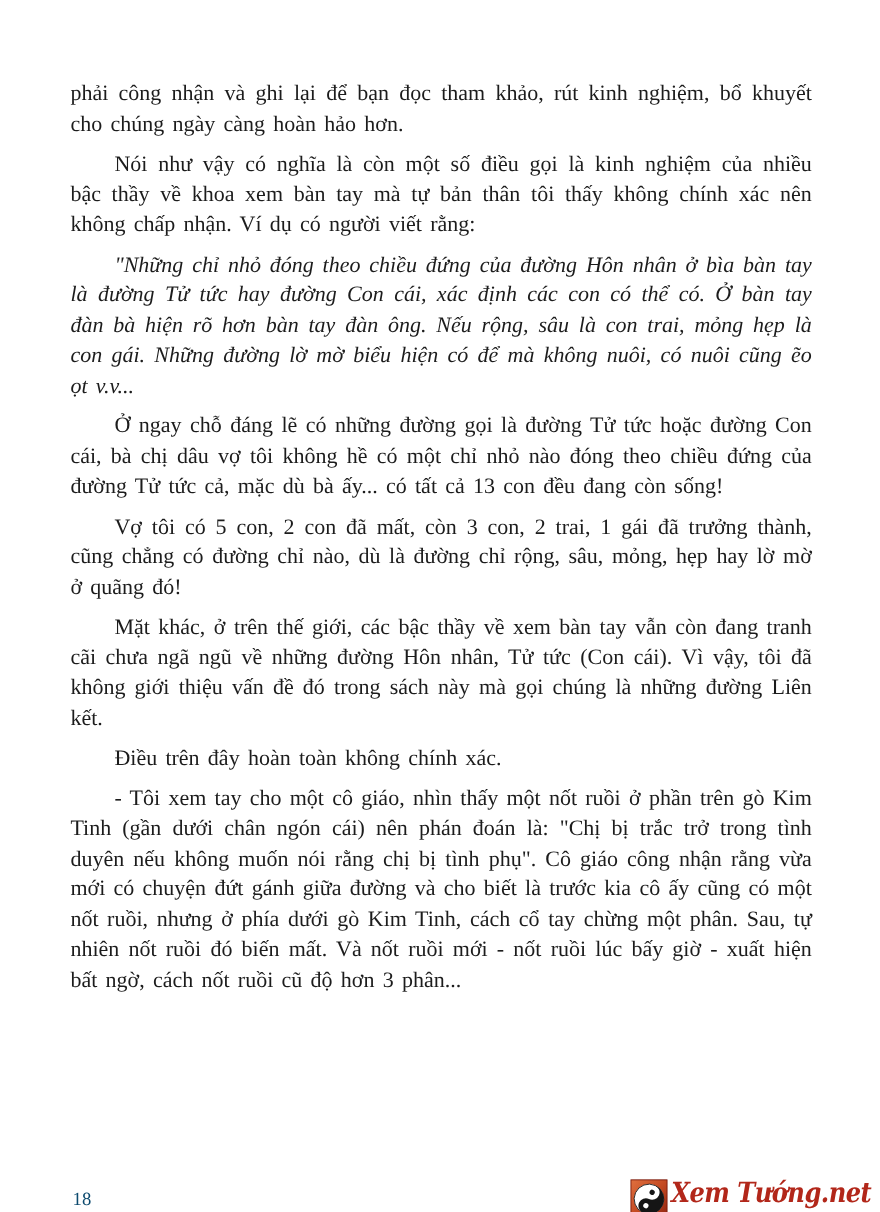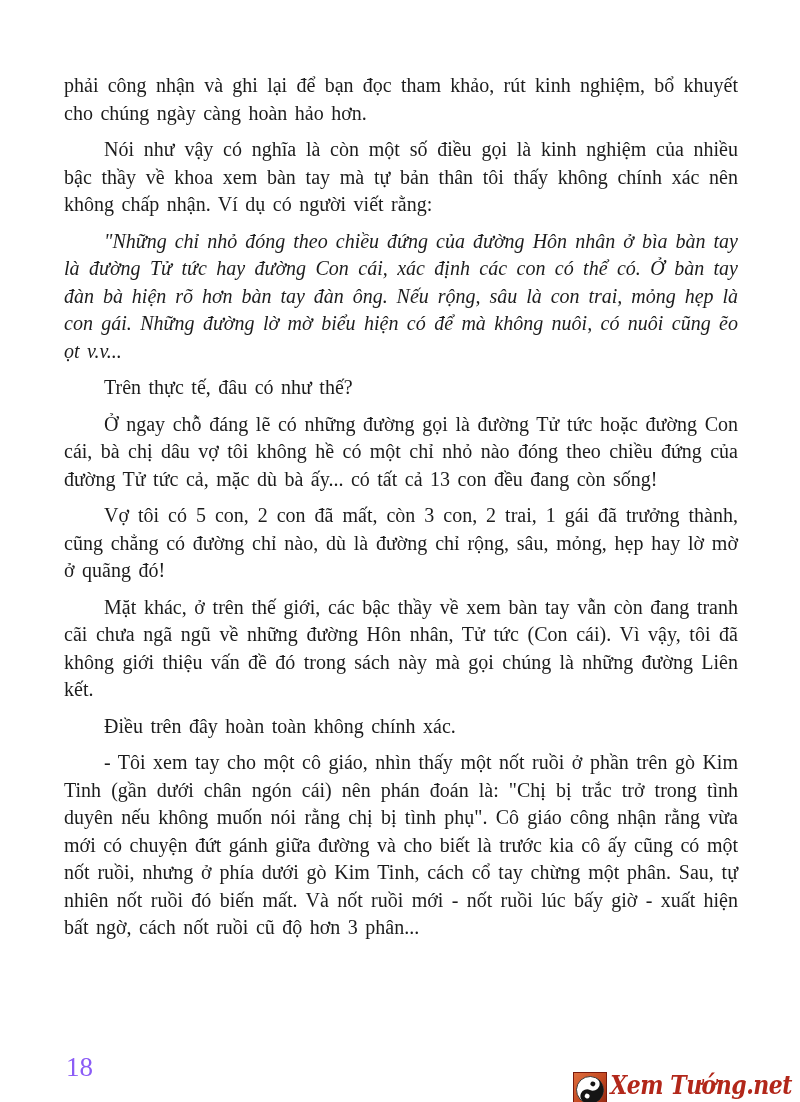--- a/index.html
+++ b/index.html
@@ -29,23 +29,23 @@
     line-height: 27.5px;
     text-align: justify;
     word-spacing: 2.5px;
   }
   .para.indent { text-indent: 40px; }
   .para.italic { font-style: italic; }
   .para .quote-italic { font-style: italic; }
   .page-number {
     position: absolute;
     left: 66px;
-    top: 1024px;
-    font-size: 27px;
-    color: #8b5cf6;
+    top: 1052px;
+    font-size: 17px;
+    color: #0c4a6e;
   }
   .logo {
     position: absolute;
     top: 1044px;
     right: 8px;
     display: flex;
     align-items: flex-start;
     gap: 3px;
   }
   .logo-text {
@@ -61,21 +61,20 @@
 </style>
 </head>
 <body>
 
 <div class="page">
 
   <div class="text-column">
     <p class="para">phải công nhận và ghi lại để bạn đọc tham khảo, rút kinh nghiệm, bổ khuyết cho chúng ngày càng hoàn hảo hơn.</p>
     <p class="para indent">Nói như vậy có nghĩa là còn một số điều gọi là kinh nghiệm của nhiều bậc thầy về khoa xem bàn tay mà tự bản thân tôi thấy không chính xác nên không chấp nhận. Ví dụ có người viết rằng:</p>
     <p class="para indent italic">"Những chỉ nhỏ đóng theo chiều đứng của đường Hôn nhân ở bìa bàn tay là đường Tử tức hay đường Con cái, xác định các con có thể có. Ở bàn tay đàn bà hiện rõ hơn bàn tay đàn ông. Nếu rộng, sâu là con trai, mỏng hẹp là con gái. Những đường lờ mờ biểu hiện có để mà không nuôi, có nuôi cũng ẽo ọt v.v...</p>
-    <p class="para indent">Trên thực tế, đâu có như thế?</p>
     <p class="para indent">Ở ngay chỗ đáng lẽ có những đường gọi là đường Tử tức hoặc đường Con cái, bà chị dâu vợ tôi không hề có một chỉ nhỏ nào đóng theo chiều đứng của đường Tử tức cả, mặc dù bà ấy... có tất cả 13 con đều đang còn sống!</p>
     <p class="para indent">Vợ tôi có 5 con, 2 con đã mất, còn 3 con, 2 trai, 1 gái đã trưởng thành, cũng chẳng có đường chỉ nào, dù là đường chỉ rộng, sâu, mỏng, hẹp hay lờ mờ ở quãng đó!</p>
     <p class="para indent">Mặt khác, ở trên thế giới, các bậc thầy về xem bàn tay vẫn còn đang tranh cãi chưa ngã ngũ về những đường Hôn nhân, Tử tức (Con cái). Vì vậy, tôi đã không giới thiệu vấn đề đó trong sách này mà gọi chúng là những đường Liên kết.</p>
     <p class="para indent">Điều trên đây hoàn toàn không chính xác.</p>
     <p class="para indent">- Tôi xem tay cho một cô giáo, nhìn thấy một nốt ruồi ở phần trên gò Kim Tinh (gần dưới chân ngón cái) nên phán đoán là: "Chị bị trắc trở trong tình duyên nếu không muốn nói rằng chị bị tình phụ". Cô giáo công nhận rằng vừa mới có chuyện đứt gánh giữa đường và cho biết là trước kia cô ấy cũng có một nốt ruồi, nhưng ở phía dưới gò Kim Tinh, cách cổ tay chừng một phân. Sau, tự nhiên nốt ruồi đó biến mất. Và nốt ruồi mới - nốt ruồi lúc bấy giờ - xuất hiện bất ngờ, cách nốt ruồi cũ độ hơn 3 phân...</p>
   </div>
 
   <div class="page-number">18</div>
 
   <div class="logo">

